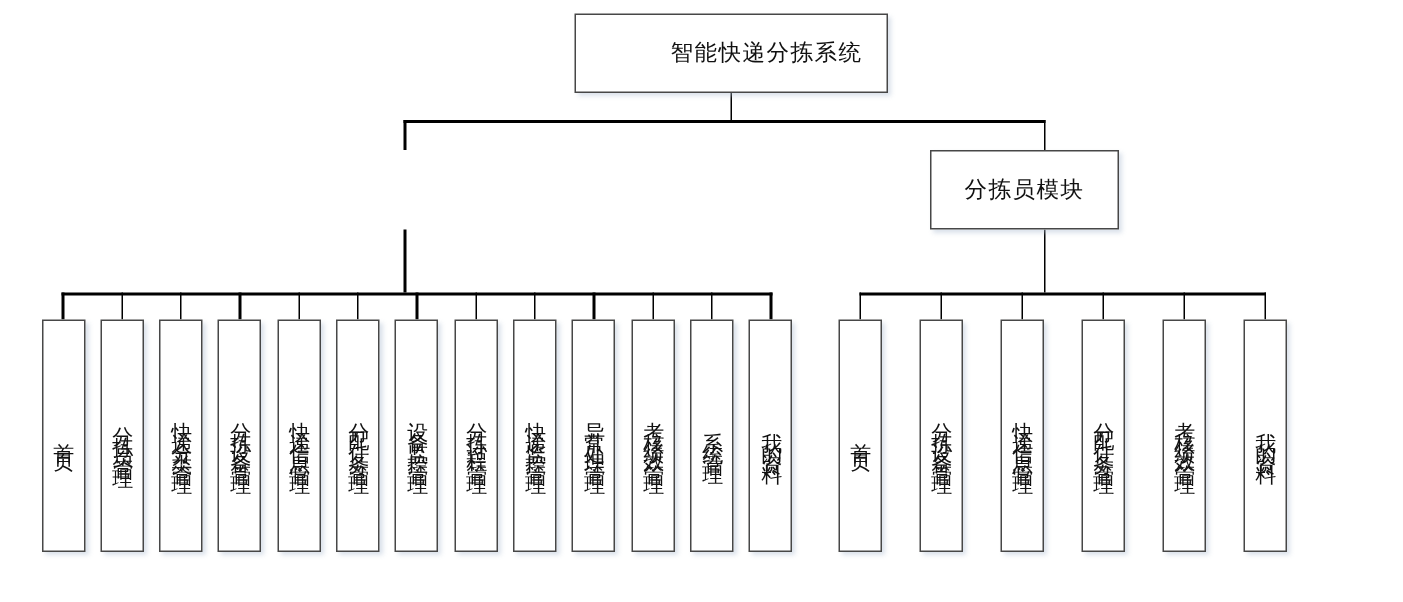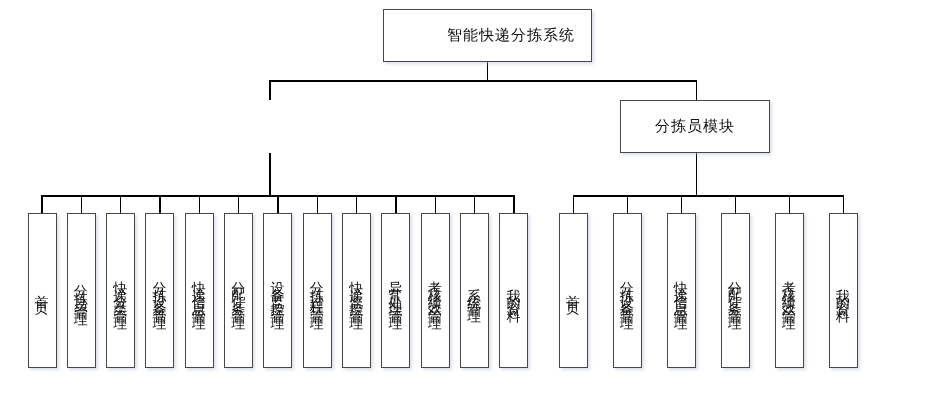--- a/index.html
+++ b/index.html
@@ -33,21 +33,21 @@
     justify-content: center;
   }
   .node-label {
     font-size: 15px;
     letter-spacing: 1px;
     color: var(--text-color);
     white-space: nowrap;
   }
   #root-node  { left: 383px; top: 9px;   width: 209px; height: 53px; padding-left: 47px; }
   #module-left  { left: 184px; top: 100px; width: 172px; height: 53px; }
-  #module-right { left: 620px; top: 100px; width: 150px; height: 53px; }
+  #module-right { left: 620px; top: 100px; width: 126px; height: 53px; }
 
   .vline { position: absolute; width: var(--lw);  background: var(--line-color); }
   .hline { position: absolute; height: var(--lw); background: var(--line-color); }
 
   #stub-root           { left: 486.75px; top: 62px;  height: 18px; }
   #rail-top            { left: 269.25px; top: 80px;  width: 428px; }
   #stub-module-left-in  { left: 269.25px; top: 80px;  height: 20px; }
   #stub-module-right-in { left: 695.75px; top: 80px;  height: 20px; }
   #stub-module-left-out  { left: 269.25px; top: 153px; height: 42px; }
   #stub-module-right-out { left: 695.75px; top: 153px; height: 42px; }

